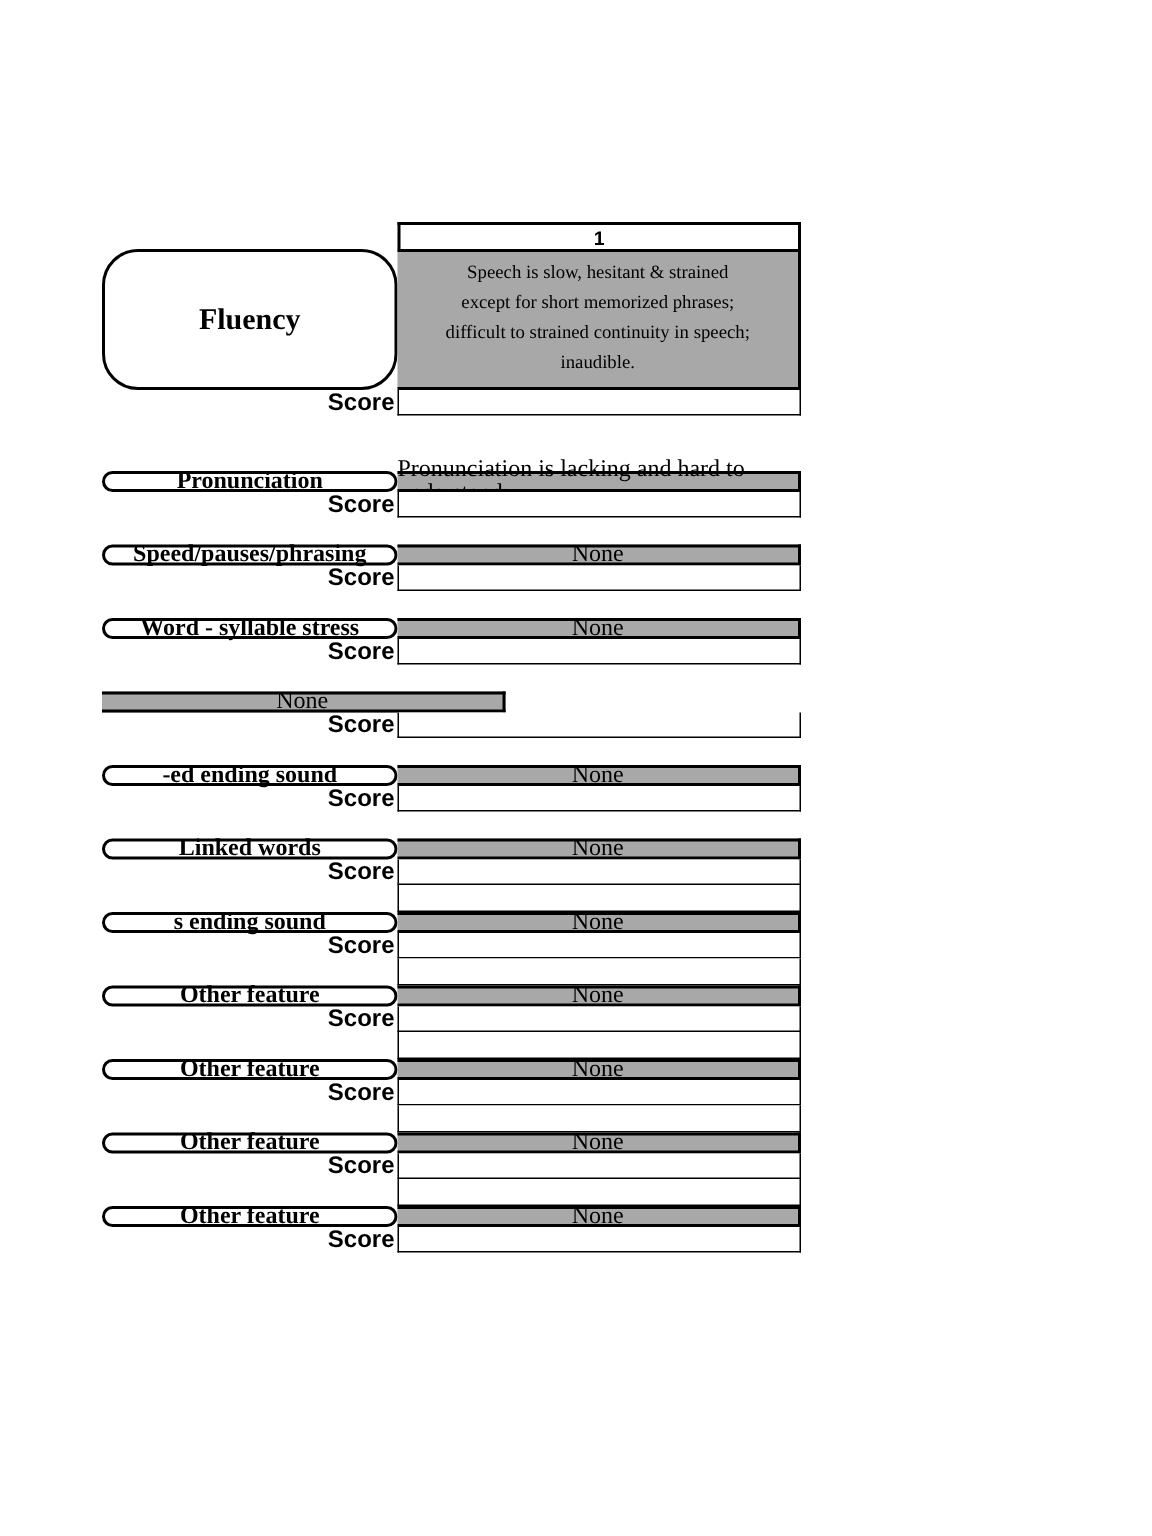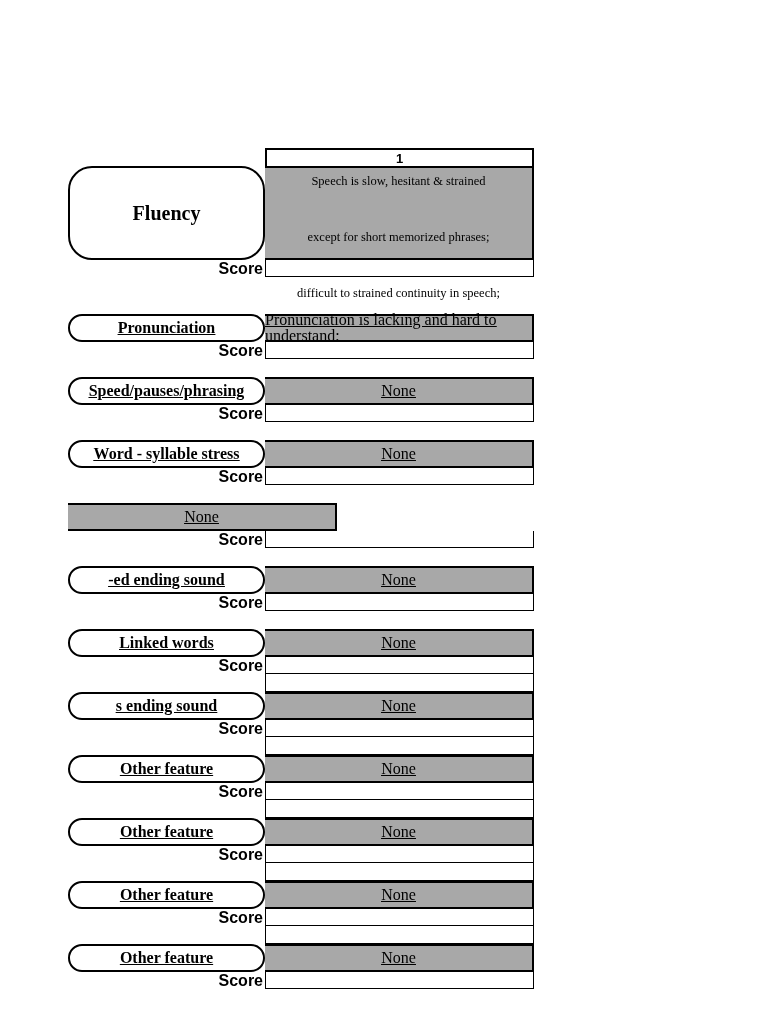--- a/index.html
+++ b/index.html
@@ -17,21 +17,21 @@
   .rcol { width: 269px; box-sizing: border-box; flex: none; }
 
   
   .label-cell {
     border: 2px solid #000;
     background: #fff;
     display: flex; align-items: center; justify-content: center;
     font-weight: bold; font-size: 16px; line-height: 1;
     white-space: nowrap;
   }
-  .header-h { height: 28px; text-decoration: underline; }
+  .header-h { height: 14px; }
 
   
   .gray-cell {
     border: 2px solid #000; border-left: none;
     background: #a8a8a8;
     display: flex; align-items: center; justify-content: center;
     font-size: 16px; line-height: 1;
   }
 
   
@@ -62,21 +62,21 @@
     font-family: "Liberation Sans", sans-serif;
     font-weight: bold; font-size: 13px;
   }
   .fluency-label { height: 94px; font-size: 20px; }
   .desc-cell {
     height: 94px;
     border: 2px solid #000; border-left: none;
     background: #a8a8a8;
     display: flex; flex-direction: column; align-items: center;
     padding-top: 3px; box-sizing: border-box;
-    font-size: 12.5px; line-height: 20px; gap: 36px;
+    font-size: 12.5px; line-height: 20px;
   }
   .top-section { margin-bottom: 37px; }
   .gapped { margin-bottom: 18px; }
 </style>
 </head>
 <body>
 
 <div class="page">
   <div class="sheet">
 

